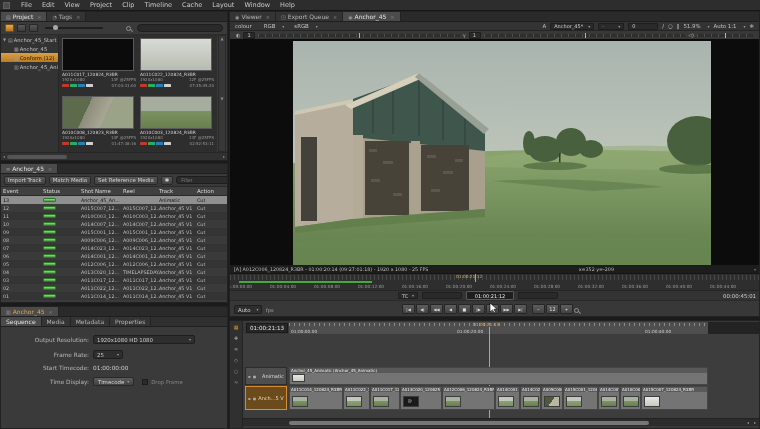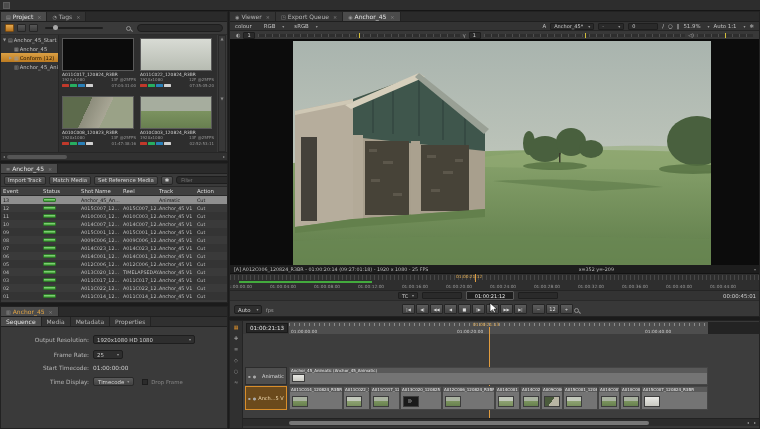--- a/index.html
+++ b/index.html
@@ -104,20 +104,32 @@
 .playhead{position:absolute;width:1px;background:#e09c3f}
 .phlabel{position:absolute;font-size:4.3px;color:#e8b054;white-space:nowrap}
 </style>
 </head>
 <body>
 
 <div id="stage">
 
   <div id="menubar">
     <div id="menu-logo"></div>
+    <div id="menu-items" style="display:flex">
+        <div class="mi">File</div>
+        <div class="mi">Edit</div>
+        <div class="mi">View</div>
+        <div class="mi">Project</div>
+        <div class="mi">Clip</div>
+        <div class="mi">Timeline</div>
+        <div class="mi">Cache</div>
+        <div class="mi">Layout</div>
+        <div class="mi">Window</div>
+        <div class="mi">Help</div>
+      </div>
   </div>
 
   <div class="panel" id="project-panel" style="left:0;top:11px;width:228px;height:150px">
     <div class="tabbar" id="ptabs">
         <div class="tab active">
           <span class="ticon">▤</span>
           <span>Project</span>
           <span class="tclose">×</span>
         </div>
         <div class="tab">

